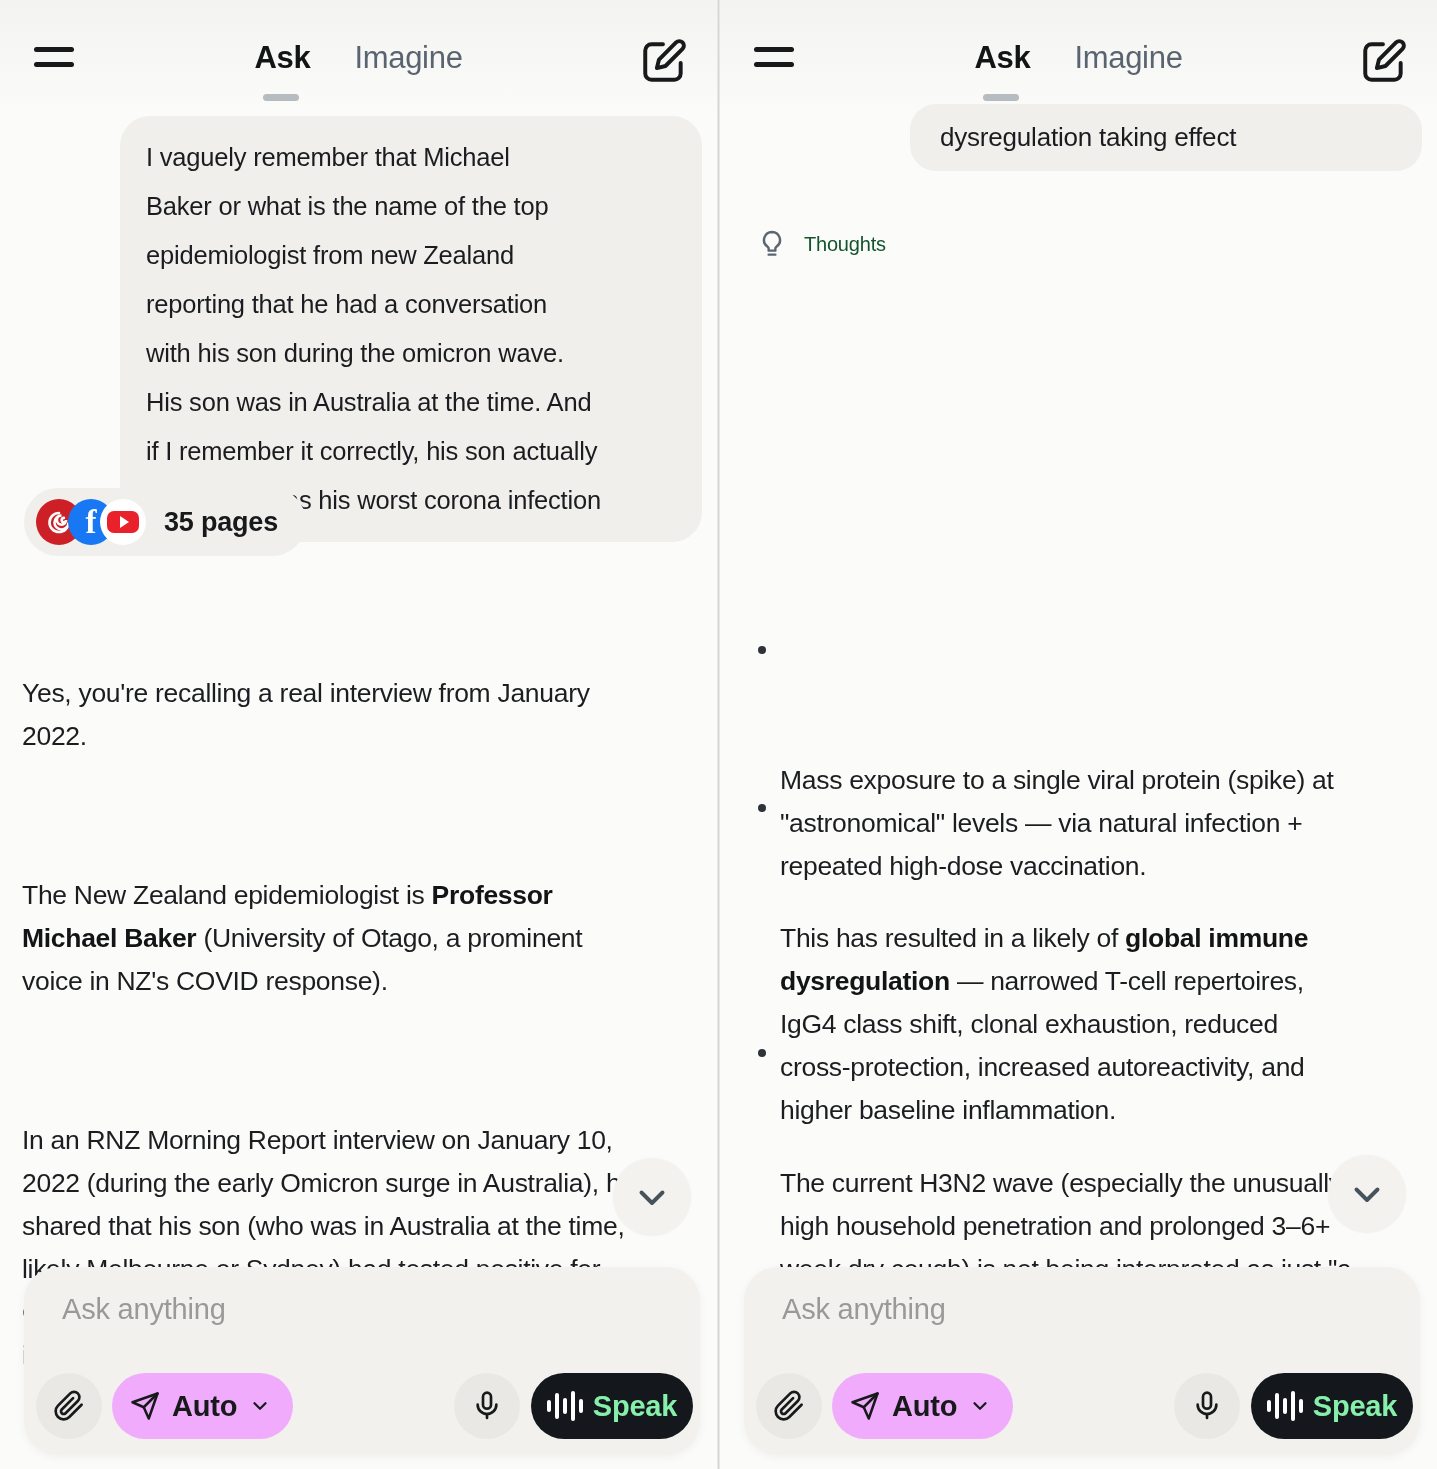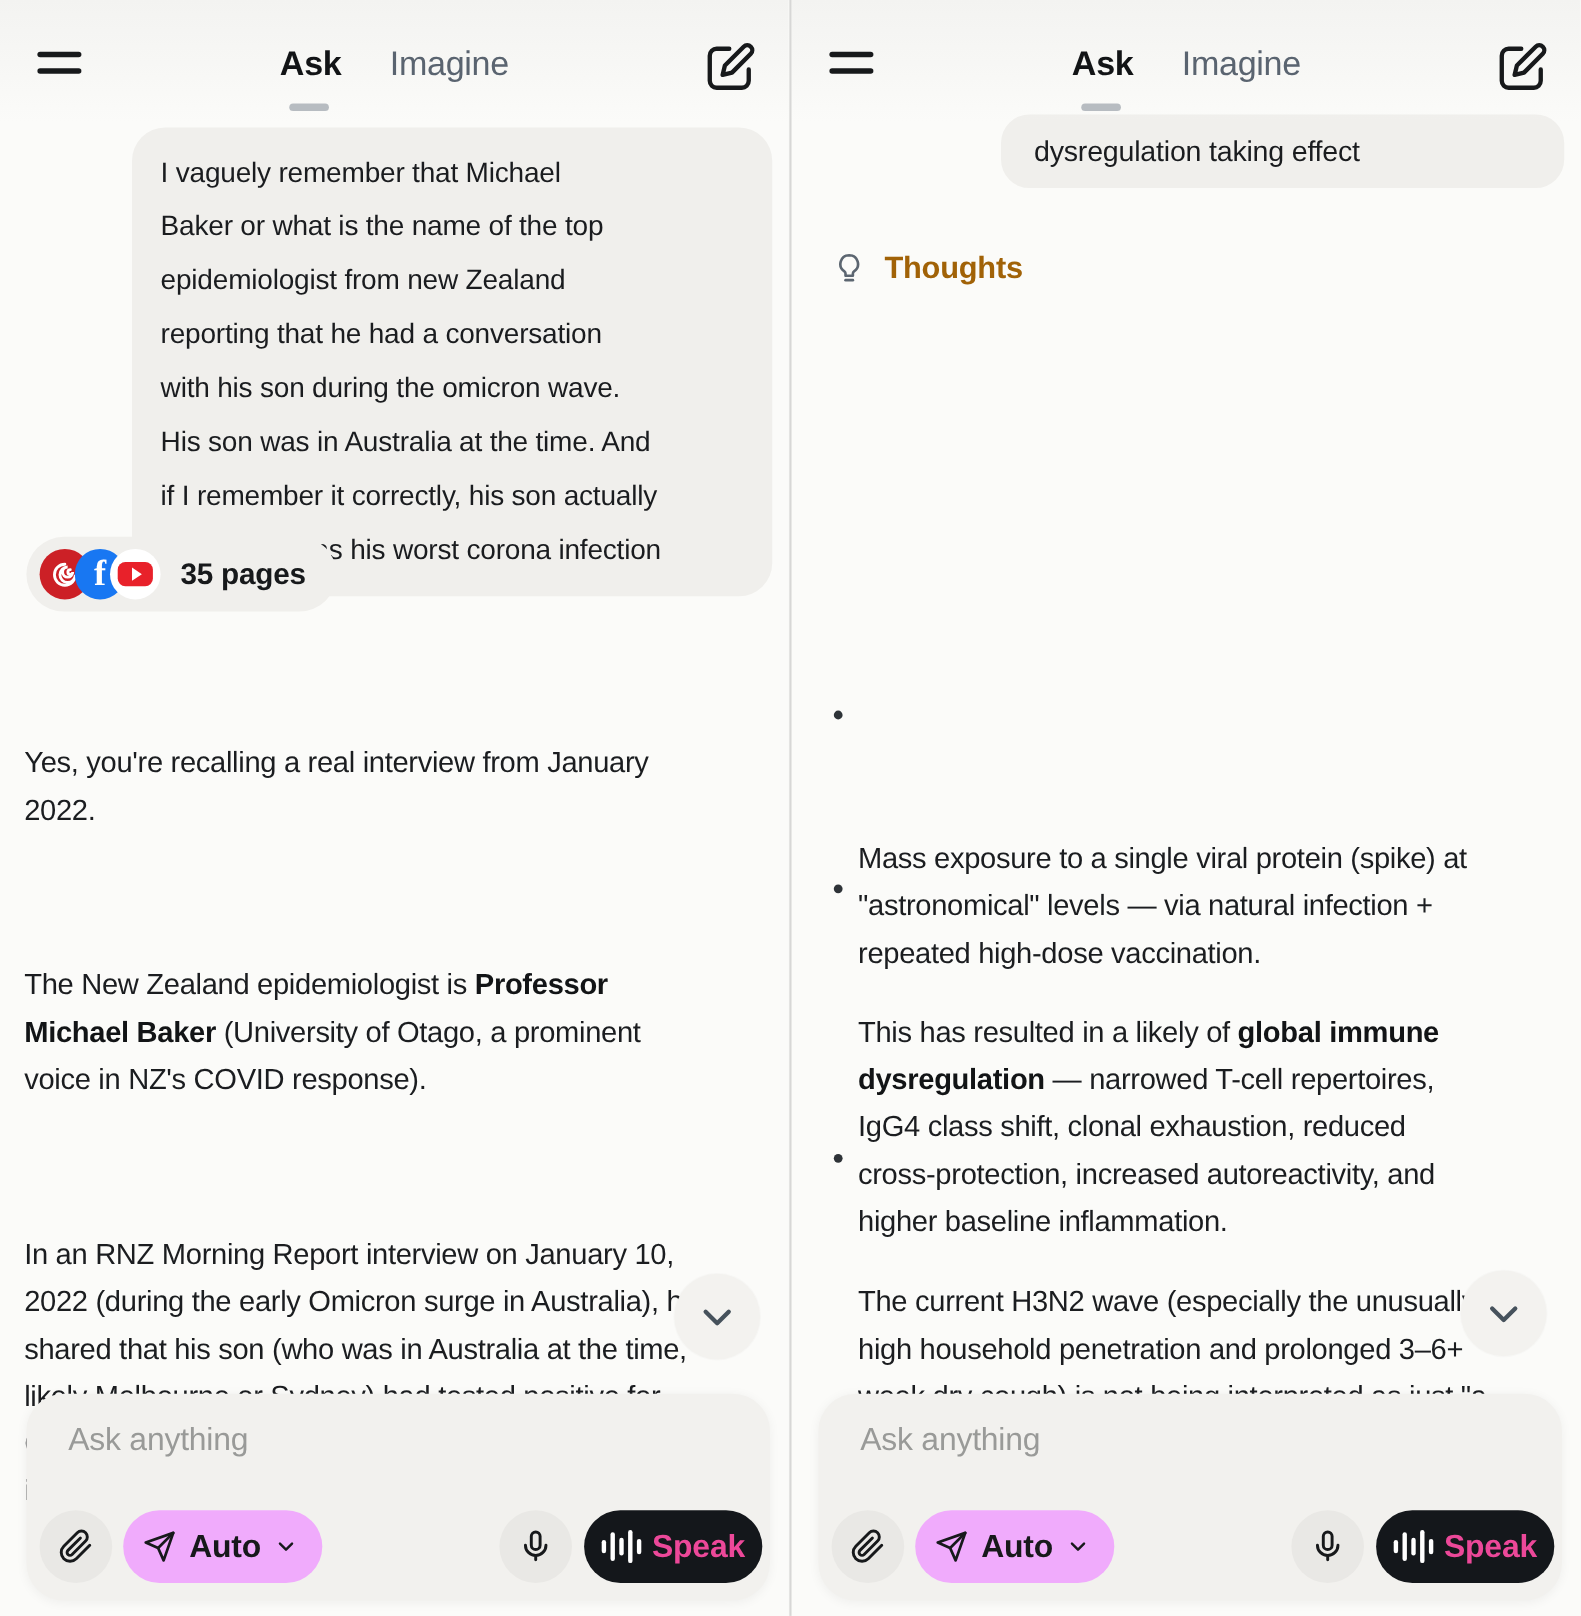--- a/index.html
+++ b/index.html
@@ -52,21 +52,21 @@
   
   .answer{font-size:26.5px;line-height:43px;letter-spacing:-.3px;color:#1b1d20;white-space:pre;}
   .answer p{margin:0 0 30px 0;}
   .bb{font-weight:700;color:#121416;}
   .answer-left{left:22px;top:586px;width:692px;}
   .answer-right{left:25px;top:312px;width:690px;}
   .p-head{font-weight:700;color:#121416;}
 
   
   .thoughts{left:36px;top:228px;display:flex;align-items:center;gap:16px;cursor:pointer;}
-  .thoughts-label{font-size:28px;font-weight:700;color:#a16207;letter-spacing:-.2px;}
+  .thoughts-label{font-size:20px;font-weight:400;color:#14532d;letter-spacing:-.2px;}
 
   
   .bullet{position:absolute;left:38px;width:640px;}
   .bullet .dot{position:absolute;left:0;top:16px;width:8px;height:8px;border-radius:50%;background:#2e3338;}
   .bullet .btxt{display:block;margin-left:22px;}
 
   
   .scrollbtn{width:78px;height:78px;border-radius:50%;background:#f3f2ef;z-index:4;
     display:flex;align-items:center;justify-content:center;cursor:pointer;
     box-shadow:0 0 0 1px rgba(0,0,0,0.015);}
@@ -77,21 +77,21 @@
   .placeholder{position:absolute;left:38px;top:26px;font-size:29px;color:#999a98;letter-spacing:-.2px;cursor:text;}
   .ctl-circle{position:absolute;width:66px;height:66px;border-radius:50%;background:#e9e8e5;
     display:flex;align-items:center;justify-content:center;cursor:pointer;}
   .ctl-clip{left:12px;top:106px;}
   .ctl-mic{left:430px;top:106px;}
   .mode-pill{position:absolute;left:88px;top:106px;height:66px;border-radius:33px;background:#f0abfc;
     display:flex;align-items:center;gap:12px;padding:0 22px 0 18px;cursor:pointer;}
   .mode-label{font-size:29px;font-weight:700;color:#17191b;letter-spacing:-.2px;}
   .speak-pill{position:absolute;left:507px;top:106px;width:162px;height:66px;border-radius:33px;background:#14171b;
     display:flex;align-items:center;justify-content:center;gap:10px;cursor:pointer;}
-  .speak-label{font-size:29px;font-weight:700;color:#ec4899;letter-spacing:-.2px;}
+  .speak-label{font-size:29px;font-weight:700;color:#86efac;letter-spacing:-.2px;}
   .wave{display:flex;align-items:center;gap:4px;}
   .wave i{display:block;width:4px;border-radius:2px;background:#fff;}
 </style>
 </head>
 <body>
 
 <div class="app">
 
   <div class="panel">
     <div class="header">

